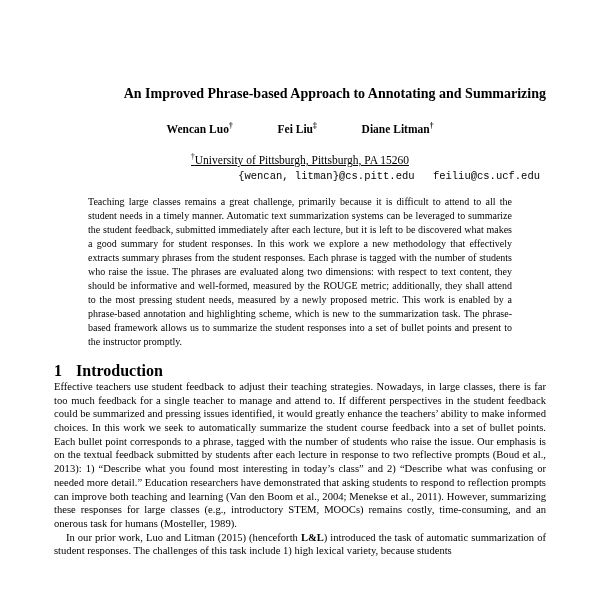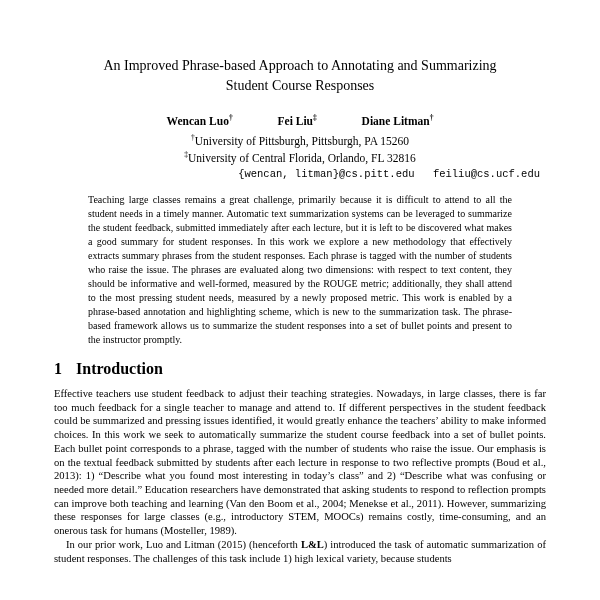--- a/index.html
+++ b/index.html
@@ -8,43 +8,44 @@
     background: #ffffff;
     overflow: hidden;
   }
   body {
     font-family: "Liberation Serif", "DejaVu Serif", serif;
     color: #000000;
   }
   .page { padding: 56px 54px 0 54px; width: 600px; height: 600px; }
 
   .title {
-    text-align: center;
-    font-weight: normal;
+    text-align: right;
+    font-weight: bold;
     font-size: 14px;
     line-height: 1.45;
+    margin-top: 28px;
   }
 
   .authors {
     text-align: center;
     margin-top: 15px;
     font-size: 11.5px;
     font-weight: bold;
     line-height: 14px;
   }
   .author { margin: 0 21px; white-space: nowrap; }
   sup.mark { font-size: 7.5px; vertical-align: super; font-weight: normal; }
   .authors sup.mark { font-weight: bold; }
 
   .affil {
     text-align: center;
     font-size: 11.5px;
     line-height: 14px;
   }
-  .affil-first { margin-top: 3px; }
+  .affil-first { margin-top: 14px; text-decoration: underline; }
 
   .emails {
     text-align: right;
     font-family: "Liberation Mono", "DejaVu Sans Mono", monospace;
     font-size: 10.5px;
     margin-top: 3px;
     line-height: 13px;
   }
   .email { margin: 0 6px; white-space: nowrap; }
 
@@ -63,48 +64,45 @@
   }
 
   .section-heading {
     margin-top: 13px;
     font-size: 16px;
     font-weight: bold;
   }
   .sec-num { margin-right: 14px; }
 
   .body-para {
-    margin-top: 9px;
     font-size: 10.6px;
     line-height: 13.7px;
     text-align: justify;
   }
   .body-para.follow {
     margin-top: 0;
     text-indent: 12px;
   }
 </style>
 </head>
 <body>
 
 <div class="page">
 
   <div class="title">
     <div>An Improved Phrase-based Approach to Annotating and Summarizing</div>
-    <div>Student Course Responses</div>
   </div>
 
   <div class="authors">
     <span class="author"><span>Wencan Luo</span><sup class="mark">†</sup></span>
     <span class="author"><span>Fei Liu</span><sup class="mark">‡</sup></span>
     <span class="author"><span>Diane Litman</span><sup class="mark">†</sup></span>
   </div>
 
   <div class="affil affil-first"><sup class="mark">†</sup><span>University of Pittsburgh, Pittsburgh, PA 15260</span></div>
-  <div class="affil"><sup class="mark">‡</sup><span>University of Central Florida, Orlando, FL 32816</span></div>
 
   <div class="emails">
     <span class="email">{wencan, litman}@cs.pitt.edu</span>
     <span class="email">feiliu@cs.ucf.edu</span>
   </div>
 
 
   <p class="abstract-body">Teaching large classes remains a great challenge, primarily because it is difficult to attend to all the student needs in a timely manner. Automatic text summarization systems can be leveraged to summarize the student feedback, submitted immediately after each lecture, but it is left to be discovered what makes a good summary for student responses. In this work we explore a new methodology that effectively extracts summary phrases from the student responses. Each phrase is tagged with the number of students who raise the issue. The phrases are evaluated along two dimensions: with respect to text content, they should be informative and well-formed, measured by the ROUGE metric; additionally, they shall attend to the most pressing student needs, measured by a newly proposed metric. This work is enabled by a phrase-based annotation and highlighting scheme, which is new to the summarization task. The phrase-based framework allows us to summarize the student responses into a set of bullet points and present to the instructor promptly.</p>
 
   <div class="section-heading">

